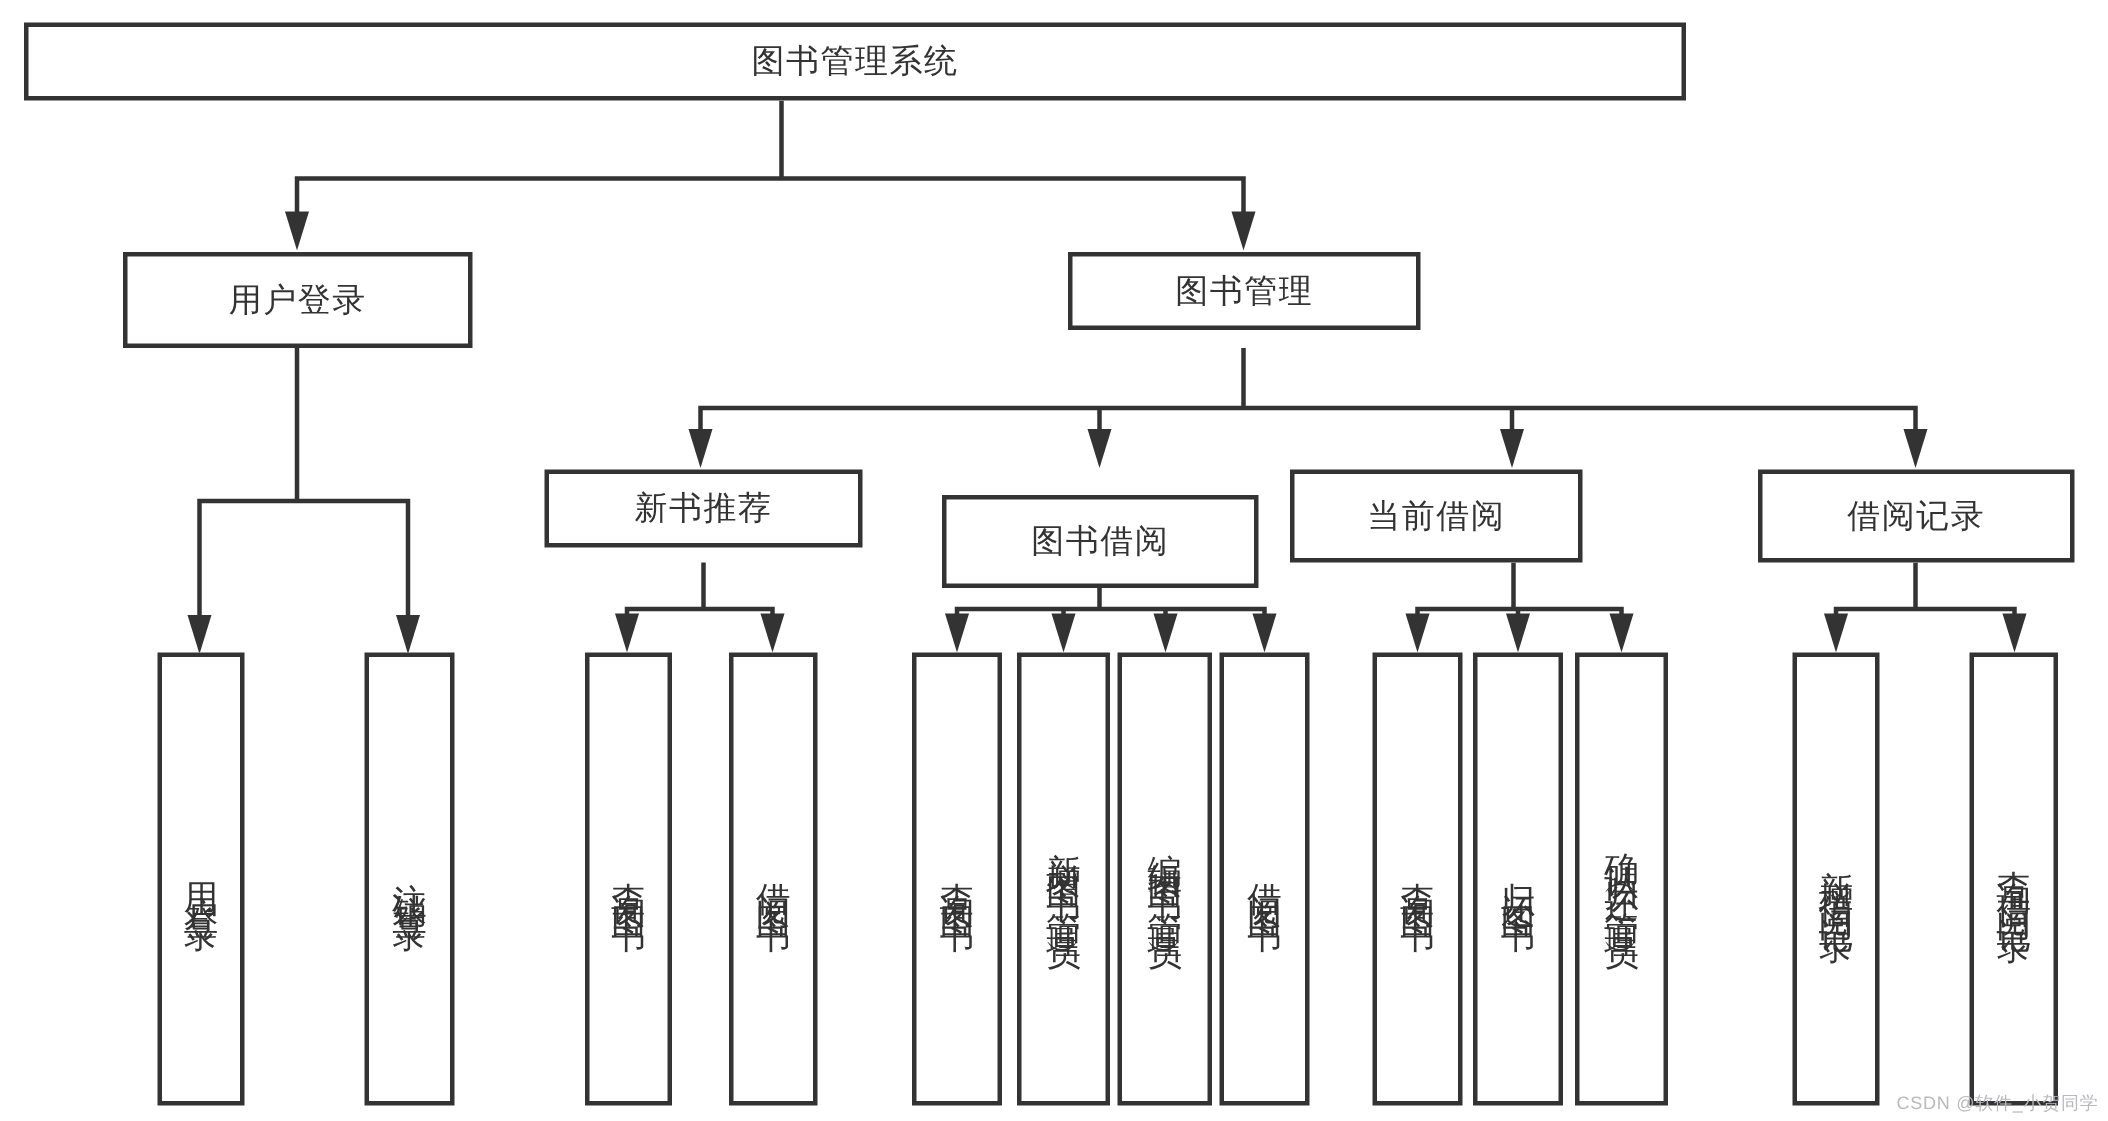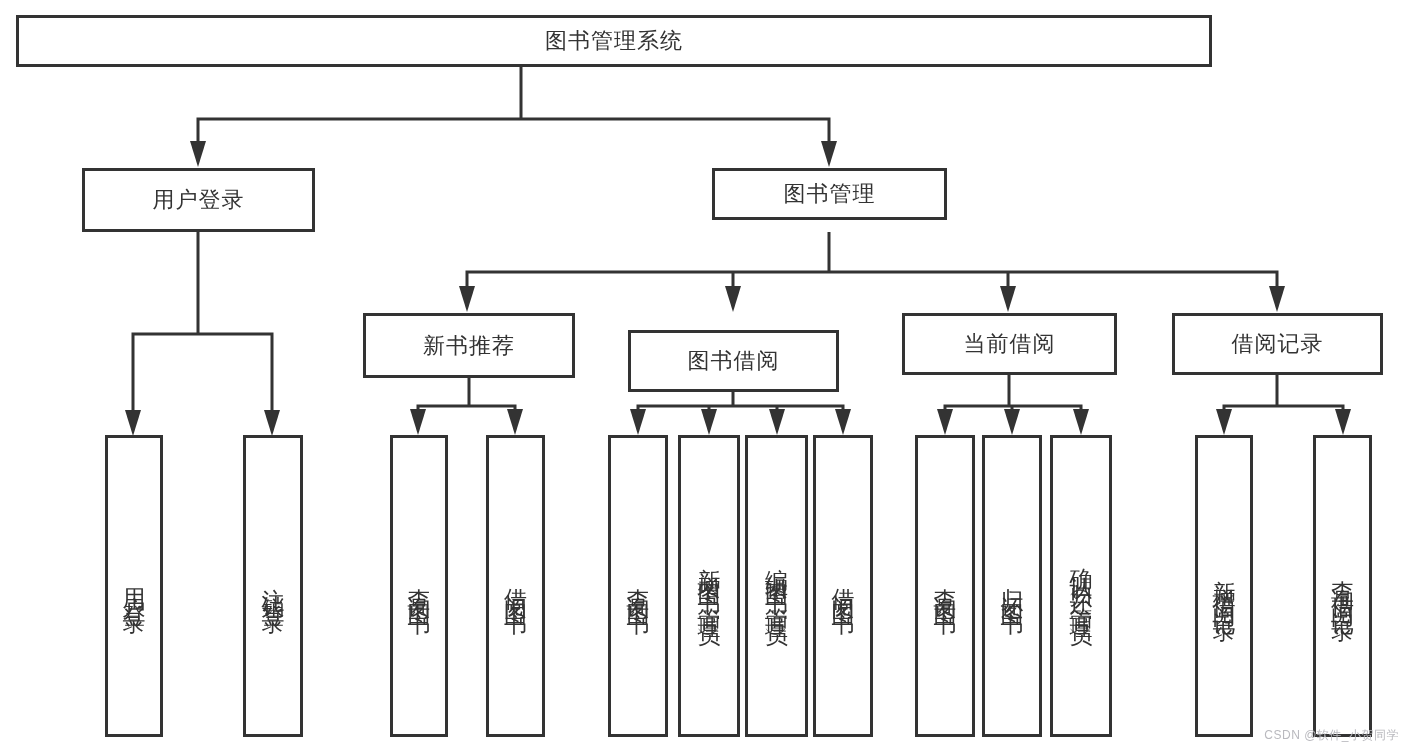--- a/index.html
+++ b/index.html
@@ -88,38 +88,38 @@
       <polygon points="769,409 785,409 777,435"></polygon>
       <polygon points="835,409 851,409 843,435"></polygon>
       <polygon points="937,409 953,409 945,435"></polygon>
       <polygon points="1004,409 1020,409 1012,435"></polygon>
       <polygon points="1073,409 1089,409 1081,435"></polygon>
       <polygon points="1216,409 1232,409 1224,435"></polygon>
       <polygon points="1335,409 1351,409 1343,435"></polygon>
     </g>
   </svg>
 
-  <div class="node" style="left:16px;top:15px;width:1196px;height:52px">
+  <div class="node" style="left:16px;top:15px;width:1108px;height:52px">
     <span>图书管理系统</span>
   </div>
 
   <div class="node" style="left:82px;top:168px;width:233px;height:64px">
     <span>用户登录</span>
   </div>
   <div class="node" style="left:712px;top:168px;width:235px;height:52px">
     <span>图书管理</span>
   </div>
 
-  <div class="node" style="left:363px;top:313px;width:212px;height:65px">
+  <div class="node" style="left:363px;top:313px;width:212px;height:52px">
     <span>新书推荐</span>
   </div>
   <div class="node" style="left:628px;top:330px;width:211px;height:62px">
     <span>图书借阅</span>
   </div>
-  <div class="node" style="left:902px;top:313px;width:215px;height:62px">
+  <div class="node" style="left:860px;top:313px;width:195px;height:62px">
     <span>当前借阅</span>
   </div>
   <div class="node" style="left:1172px;top:313px;width:211px;height:62px">
     <span>借阅记录</span>
   </div>
 
   <div class="node v" style="left:105px;top:435px;width:58px;height:302px">
     <span class="vtext">用户登录</span>
   </div>
   <div class="node v" style="left:243px;top:435px;width:60px;height:302px">

